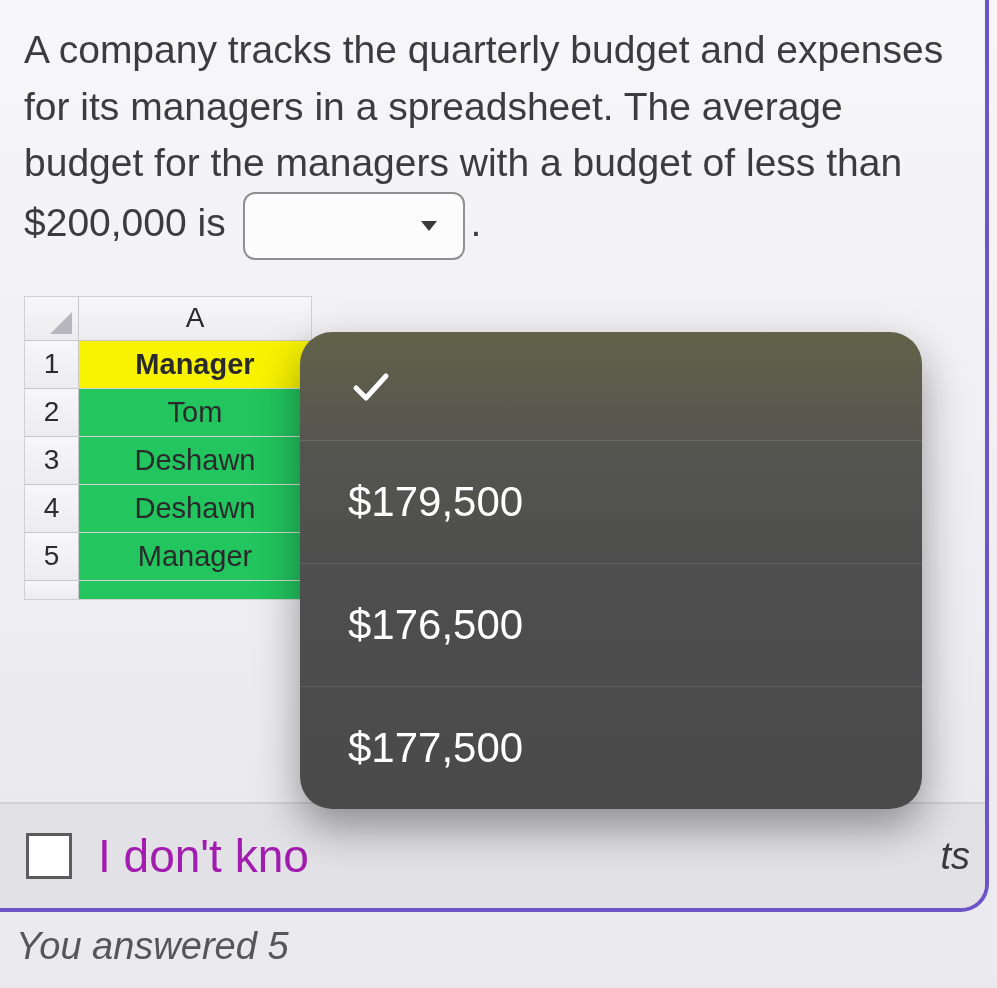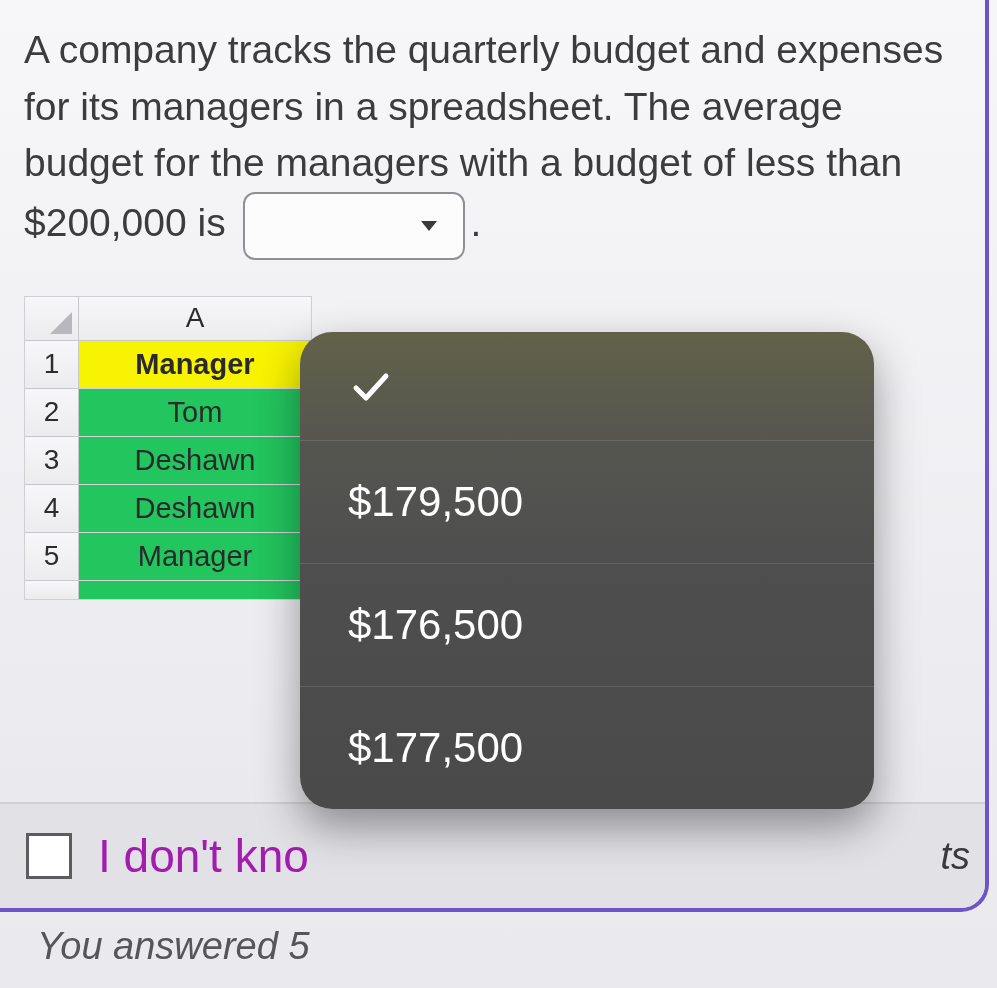--- a/index.html
+++ b/index.html
@@ -121,33 +121,33 @@
     cursor: pointer;
   }
   .idk-label { font-size: 46px; color: #a21caf; }
   .idk-suffix {
     position: absolute; right: 15px;
     font-size: 38px; font-style: italic; color: #3a3a3c;
   }
 
   .progress-text {
     position: absolute;
-    left: 37px;
+    left: 16px;
     bottom: 20px;
     font-size: 38px;
     font-style: italic;
     color: #56565a;
   }
 
   
   .popover {
     position: absolute;
     left: 300px;
     top: 332px;
-    width: 574px;
+    width: 622px;
     border-radius: 32px;
     overflow: hidden;
     box-shadow: 0 18px 44px rgba(0,0,0,.38);
     background: linear-gradient(180deg, #62624a 0%, #555550 24%, #4e4e4e 48%, #4a4a4a 100%);
   }
   .pop-item {
     height: 123px;
     display: flex; align-items: center;
     padding-left: 48px;
     color: #fff;

